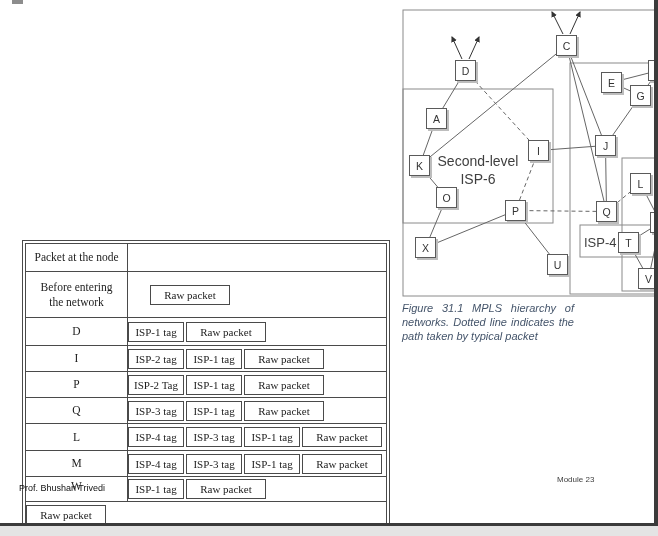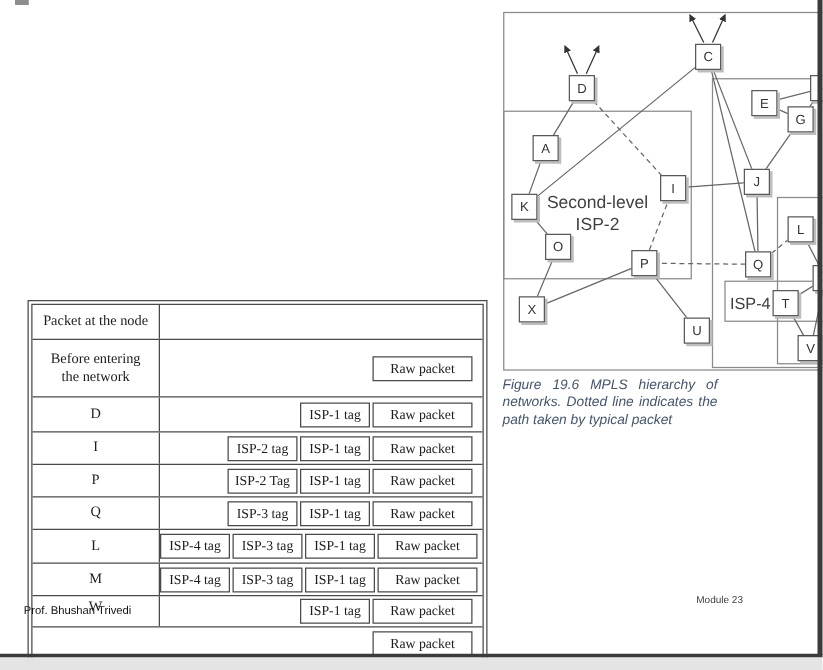--- a/index.html
+++ b/index.html
@@ -13,21 +13,21 @@
   
   .pkt-table{position:absolute;left:22px;top:240px;width:366px;border:1px solid #4a4a4a;
              background:#fff;font-family:"Liberation Serif",serif;color:#1c1c1c;}
   .pkt-inner{margin:2px;border:1px solid #4a4a4a;}
   .trow{display:flex;box-sizing:border-box;}
   .trow + .trow{border-top:1px solid #4a4a4a;}
   .lbl{width:102px;flex:0 0 102px;border-right:1px solid #4a4a4a;display:flex;
        align-items:center;justify-content:center;text-align:center;
        white-space:pre-line;font-size:11.5px;line-height:1.25;box-sizing:border-box;}
   .lbl.vtop{align-items:flex-start;padding-top:2px;}
-  .tags{flex:1;display:flex;align-items:center;justify-content:flex-end;
+  .tags{flex:1;display:flex;align-items:center;
         gap:2px;padding-right:8px;box-sizing:border-box;}
   .tagbox{height:18px;line-height:18px;border:1px solid #4a4a4a;text-align:center;
           font-size:11px;background:#fff;flex:0 0 auto;}
   .tagbox.tag{width:54px;}
   .tagbox.raw{width:78px;}
   .hdr .lbl,.hdr .tags{font-size:11.5px;}
   .hdr .tags{justify-content:center;padding-right:0;}
   
   .diagram{position:absolute;left:400px;top:8px;width:258px;height:290px;overflow:hidden;}
   .diagram svg{position:absolute;left:0;top:0;}
@@ -157,21 +157,21 @@
       <line x1="65.5" y1="62.5" x2="138.5" y2="142.5" stroke="#666666" stroke-width="1" stroke-dasharray="4,3"></line>
       <line x1="138.5" y1="142.5" x2="115.5" y2="202.5" stroke="#666666" stroke-width="1" stroke-dasharray="4,3"></line>
       <line x1="115.5" y1="202.5" x2="206.5" y2="203.5" stroke="#666666" stroke-width="1" stroke-dasharray="4,3"></line>
       <line x1="206.5" y1="203.5" x2="240.5" y2="175.5" stroke="#666666" stroke-width="1" stroke-dasharray="4,3"></line>
       <line x1="62" y1="51" x2="52" y2="29" stroke="#333" marker-end="url(#ah)"></line>
       <line x1="69" y1="51" x2="79" y2="29" stroke="#333" marker-end="url(#ah)"></line>
       <line x1="163" y1="26" x2="152" y2="4" stroke="#333" marker-end="url(#ah)"></line>
       <line x1="170" y1="26" x2="180" y2="4" stroke="#333" marker-end="url(#ah)"></line>
     </svg>
   <div class="net-label" style="left:28px;top:145px;width:100px;"><span>Second-level</span><br>
-       <span>ISP-2</span></div>
+       <span>ISP-6</span></div>
   <div class="isp4-label" style="left:184px;top:227px;">ISP-4</div>
 <div class="node" style="left: 55px; top: 52px;">D</div>
     <div class="node" style="left: 156px; top: 27px;">C</div>
     <div class="node" style="left: 26px; top: 100px;">A</div>
     <div class="node" style="left: 9px; top: 147px;">K</div>
     <div class="node" style="left: 36px; top: 179px;">O</div>
     <div class="node" style="left: 15px; top: 229px;">X</div>
     <div class="node" style="left: 128px; top: 132px;">I</div>
     <div class="node" style="left: 105px; top: 192px;">P</div>
     <div class="node" style="left: 147px; top: 246px;">U</div>
@@ -179,20 +179,20 @@
     <div class="node" style="left: 230px; top: 77px;">G</div>
     <div class="node" style="left: 195px; top: 127px;">J</div>
     <div class="node" style="left: 196px; top: 193px;">Q</div>
     <div class="node" style="left: 230px; top: 165px;">L</div>
     <div class="node" style="left: 218px; top: 224px;">T</div>
     <div class="node" style="left: 238px; top: 260px;">V</div>
     <div class="node" style="left: 248px; top: 52px;"></div>
     <div class="node" style="left: 250px; top: 204px;"></div>
   </div>
 
-<div class="fig-caption">Figure 19.6 MPLS hierarchy of networks. Dotted line indicates the path taken by typical packet</div>
+<div class="fig-caption">Figure 31.1 MPLS hierarchy of networks. Dotted line indicates the path taken by typical packet</div>
 
 <div class="footer-author">Prof. Bhushan Trivedi</div>
 <div class="module-label">Module 23</div>
 
 <div class="slide-right-edge"></div>
 <div class="slide-bottom-edge"></div>
 <div class="app-strip"></div>
 
 </body></html>

